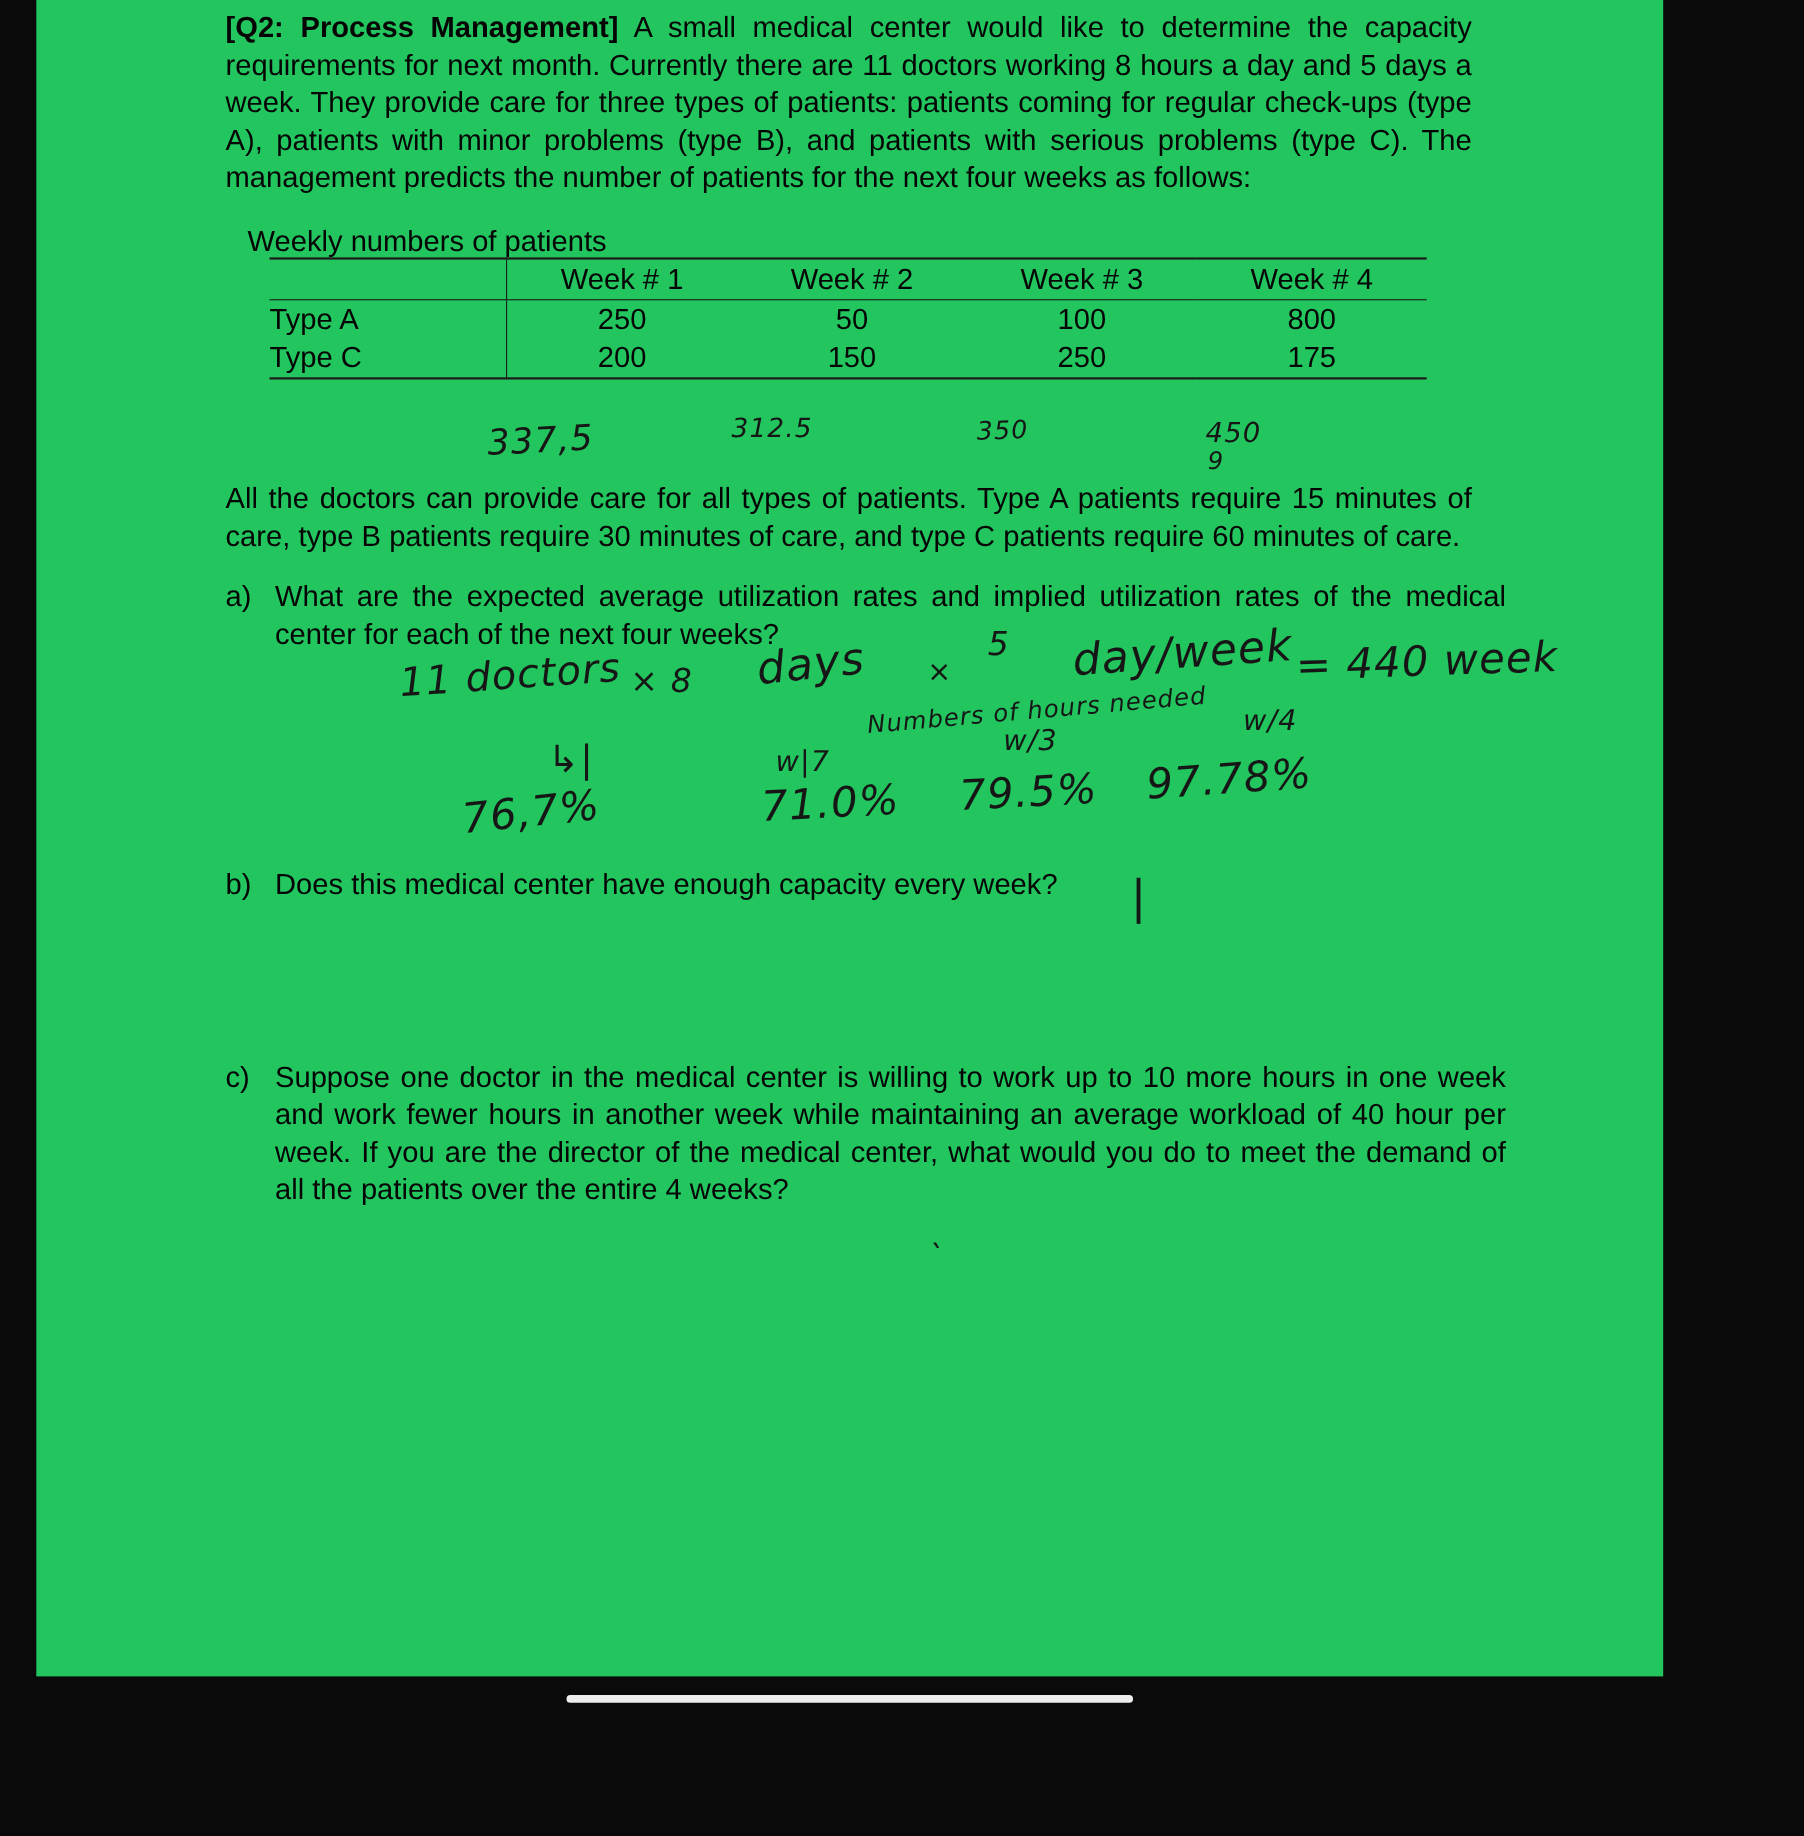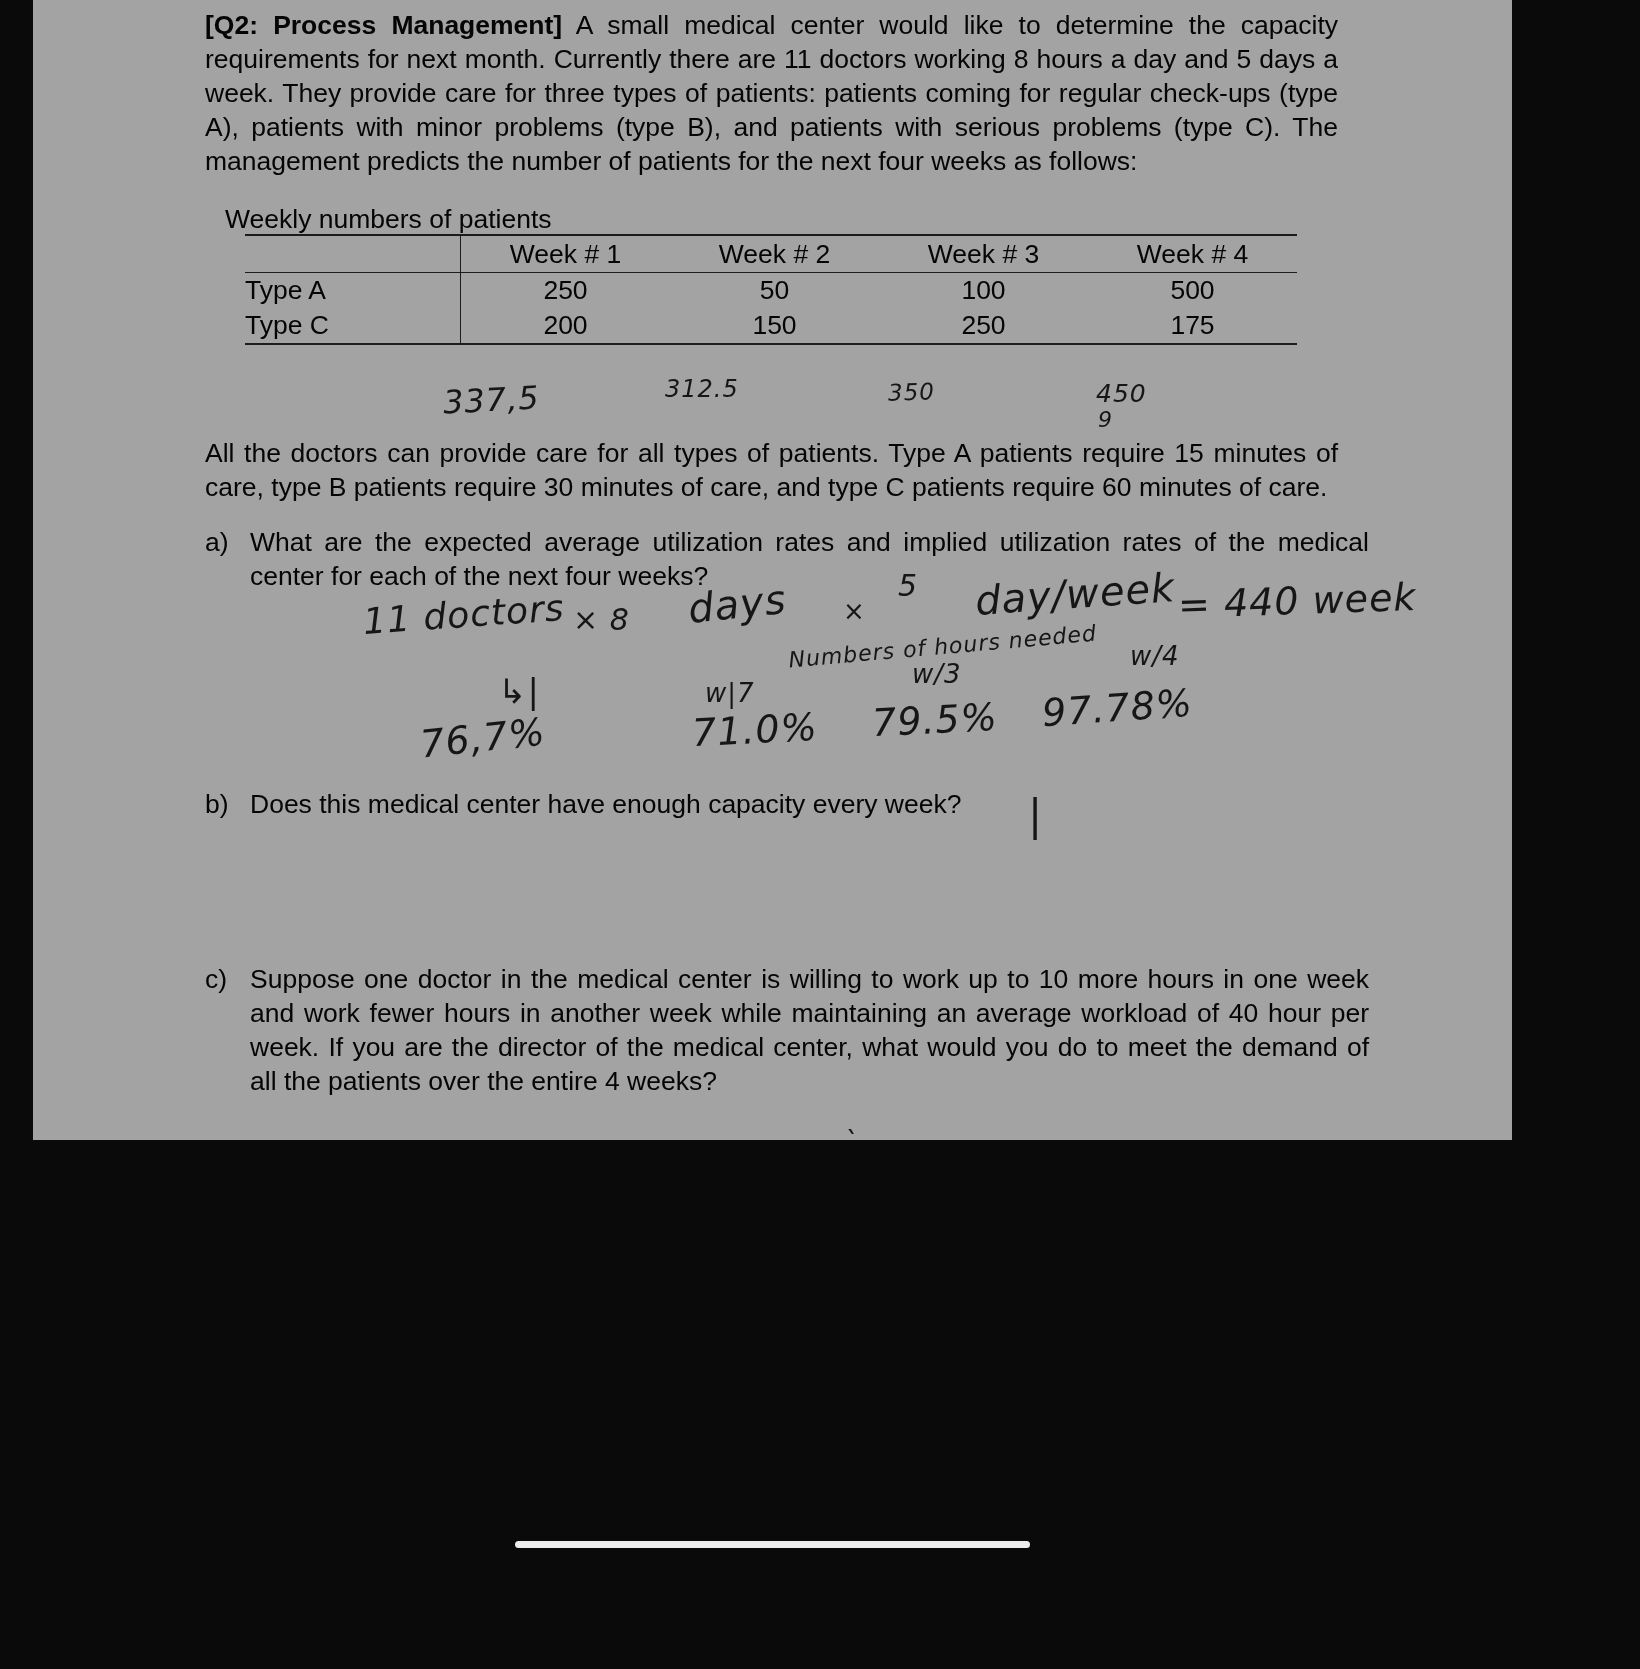--- a/index.html
+++ b/index.html
@@ -5,22 +5,22 @@
   html, body { margin: 0; padding: 0; }
   body {
     width: 1640px; height: 1669px;
     background: #0a0a0a;
     position: relative;
     overflow: hidden;
     font-family: "Liberation Sans", sans-serif;
   }
   .page {
     position: absolute; left: 33px; top: 0;
-    width: 1479px; height: 1140px;
-    background: #a3a3a3; color: #000;
+    width: 1479px; height: 1524px;
+    background: #22c55e; color: #000;
   }
   .block {
     position: absolute;
     font-size: 26.5px; line-height: 34px; color: #050505;
   }
   .intro { left: 172px; top: 8px; width: 1133px; text-align: justify; }
   .bold { font-weight: bold; }
   .table-caption { left: 192px; top: 202px; }
   table.q-table {
     position: absolute; left: 212px; top: 234px;
@@ -73,21 +73,21 @@
       <td class="cell">Week # 1</td>
       <td class="cell">Week # 2</td>
       <td class="cell">Week # 3</td>
       <td class="cell">Week # 4</td>
     </tr>
     <tr class="datarow">
       <td class="rowlabel">Type A</td>
       <td class="cell">250</td>
       <td class="cell">50</td>
       <td class="cell">100</td>
-      <td class="cell">500</td>
+      <td class="cell">800</td>
     </tr>
     <tr class="datarow">
       <td class="rowlabel">Type C</td>
       <td class="cell">200</td>
       <td class="cell">150</td>
       <td class="cell">250</td>
       <td class="cell">175</td>
     </tr>
   </tbody>
     </table>

